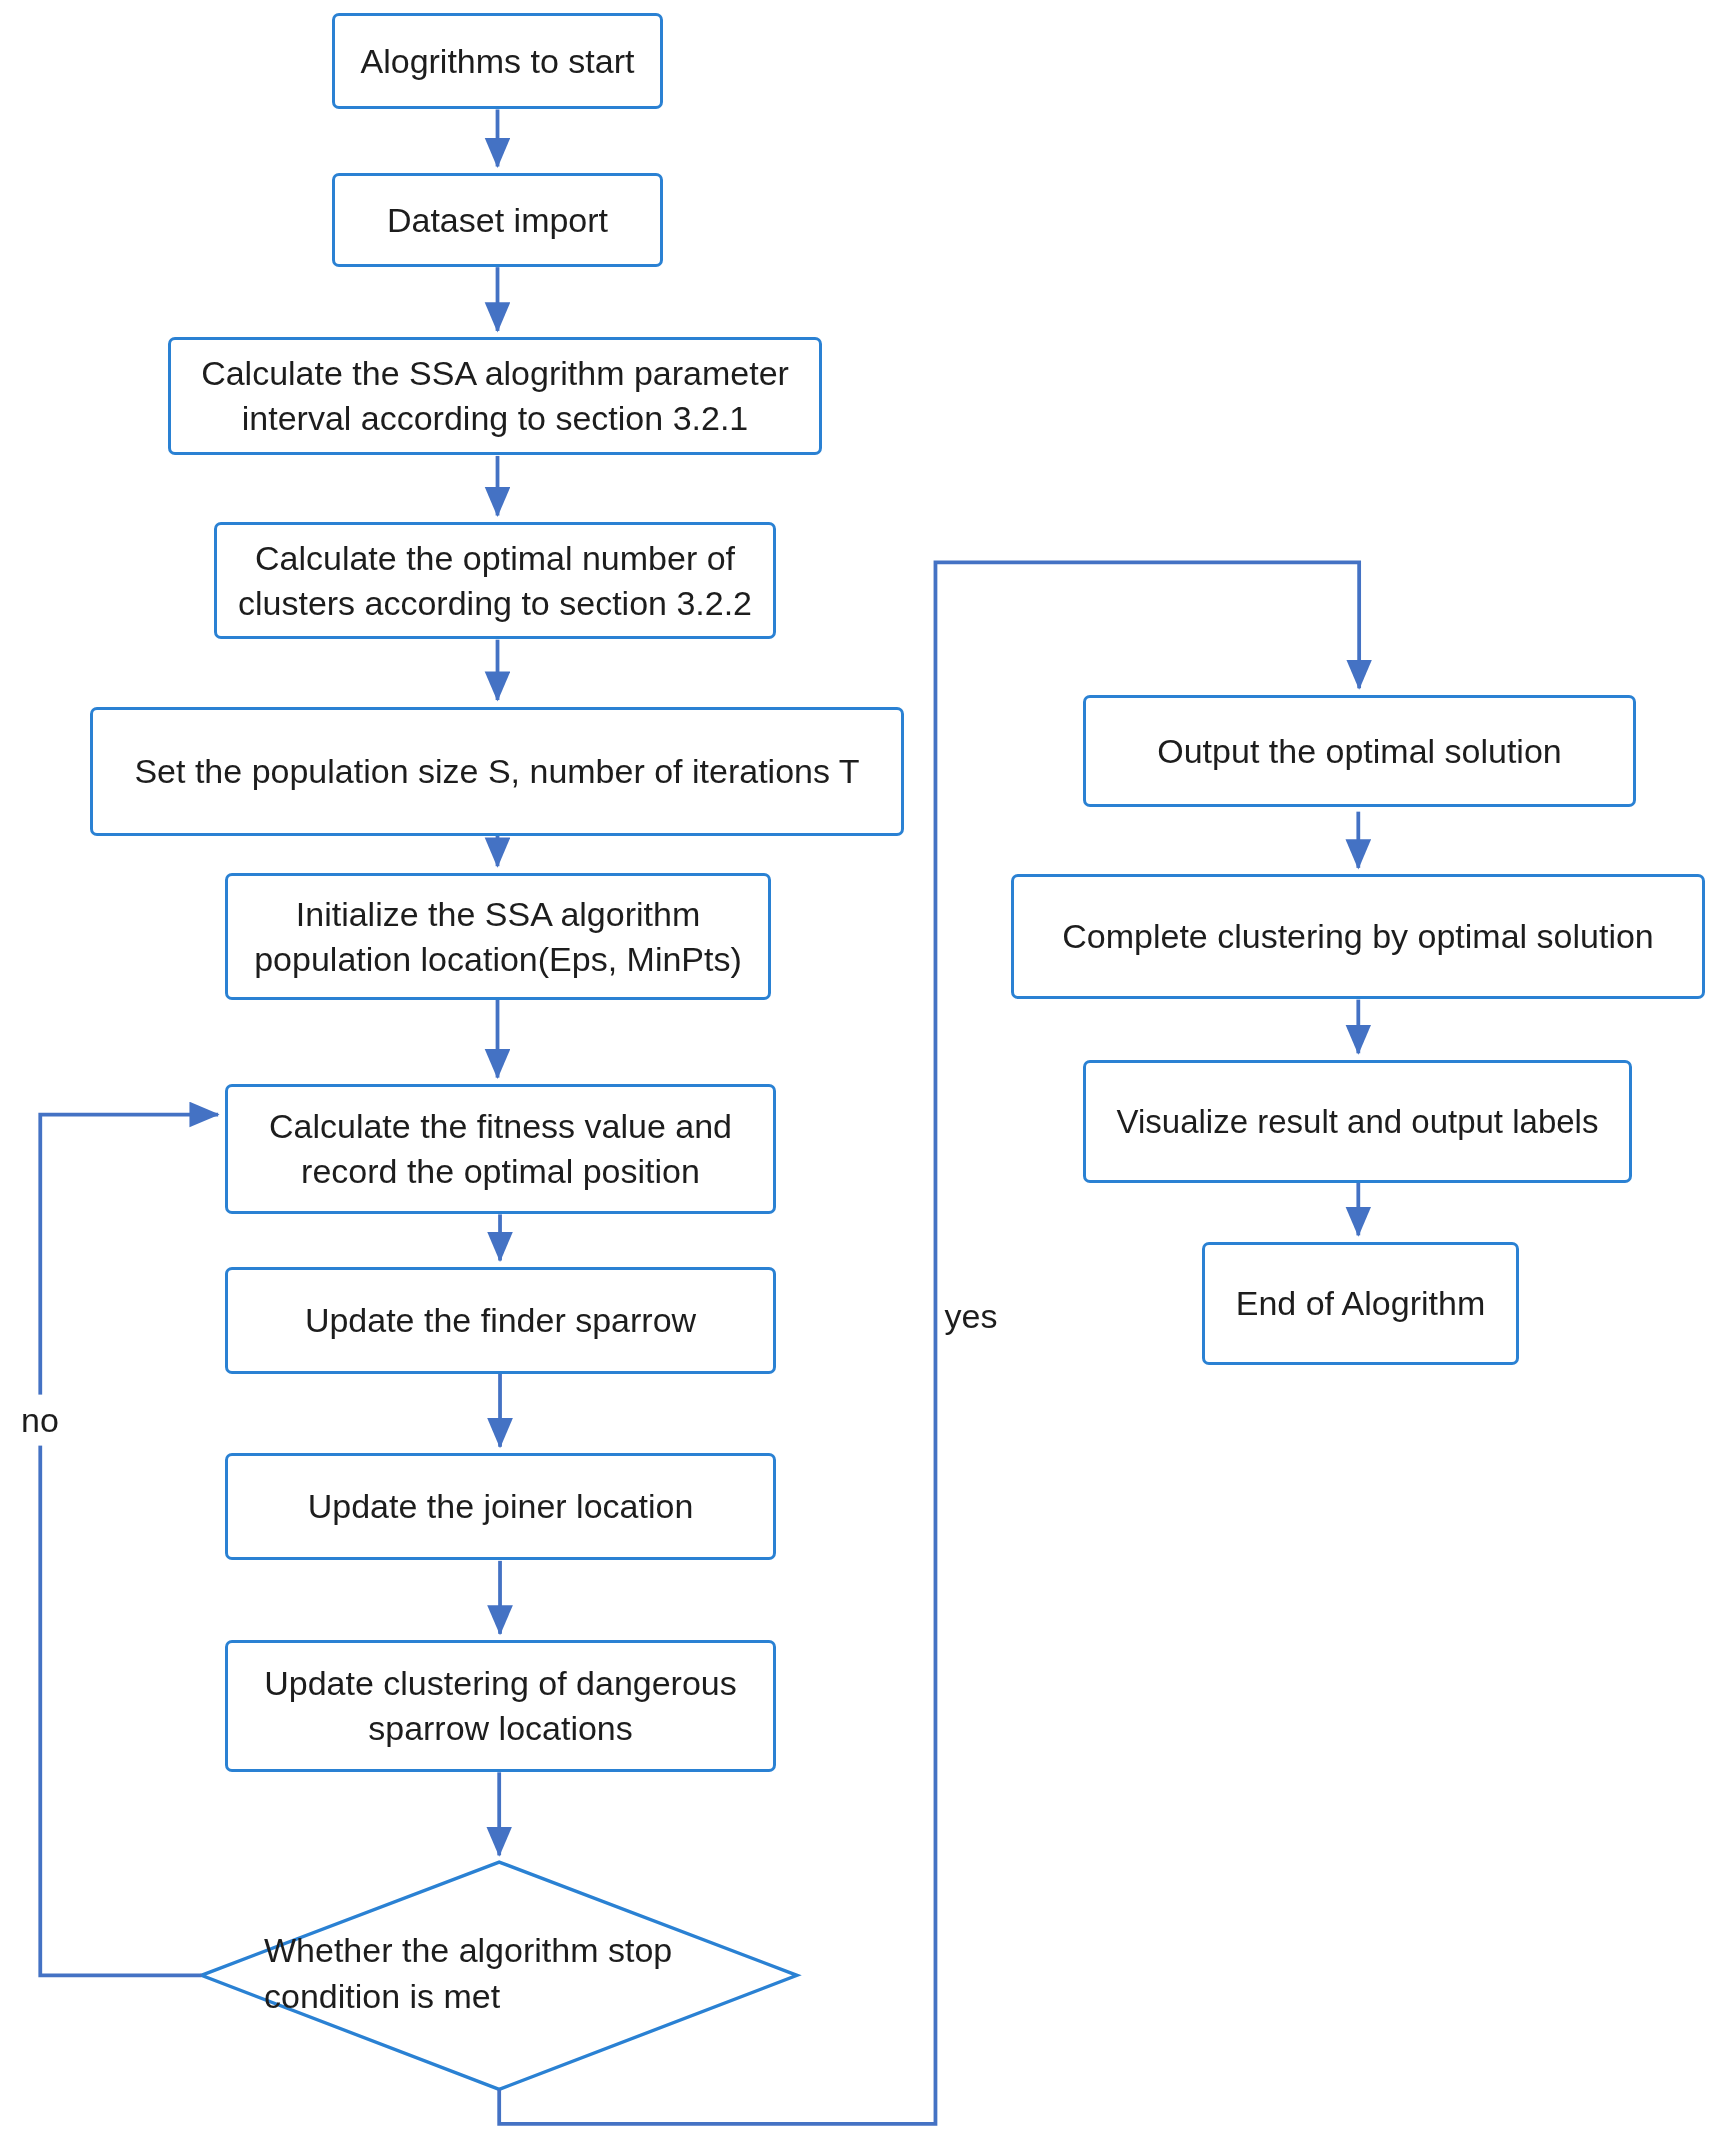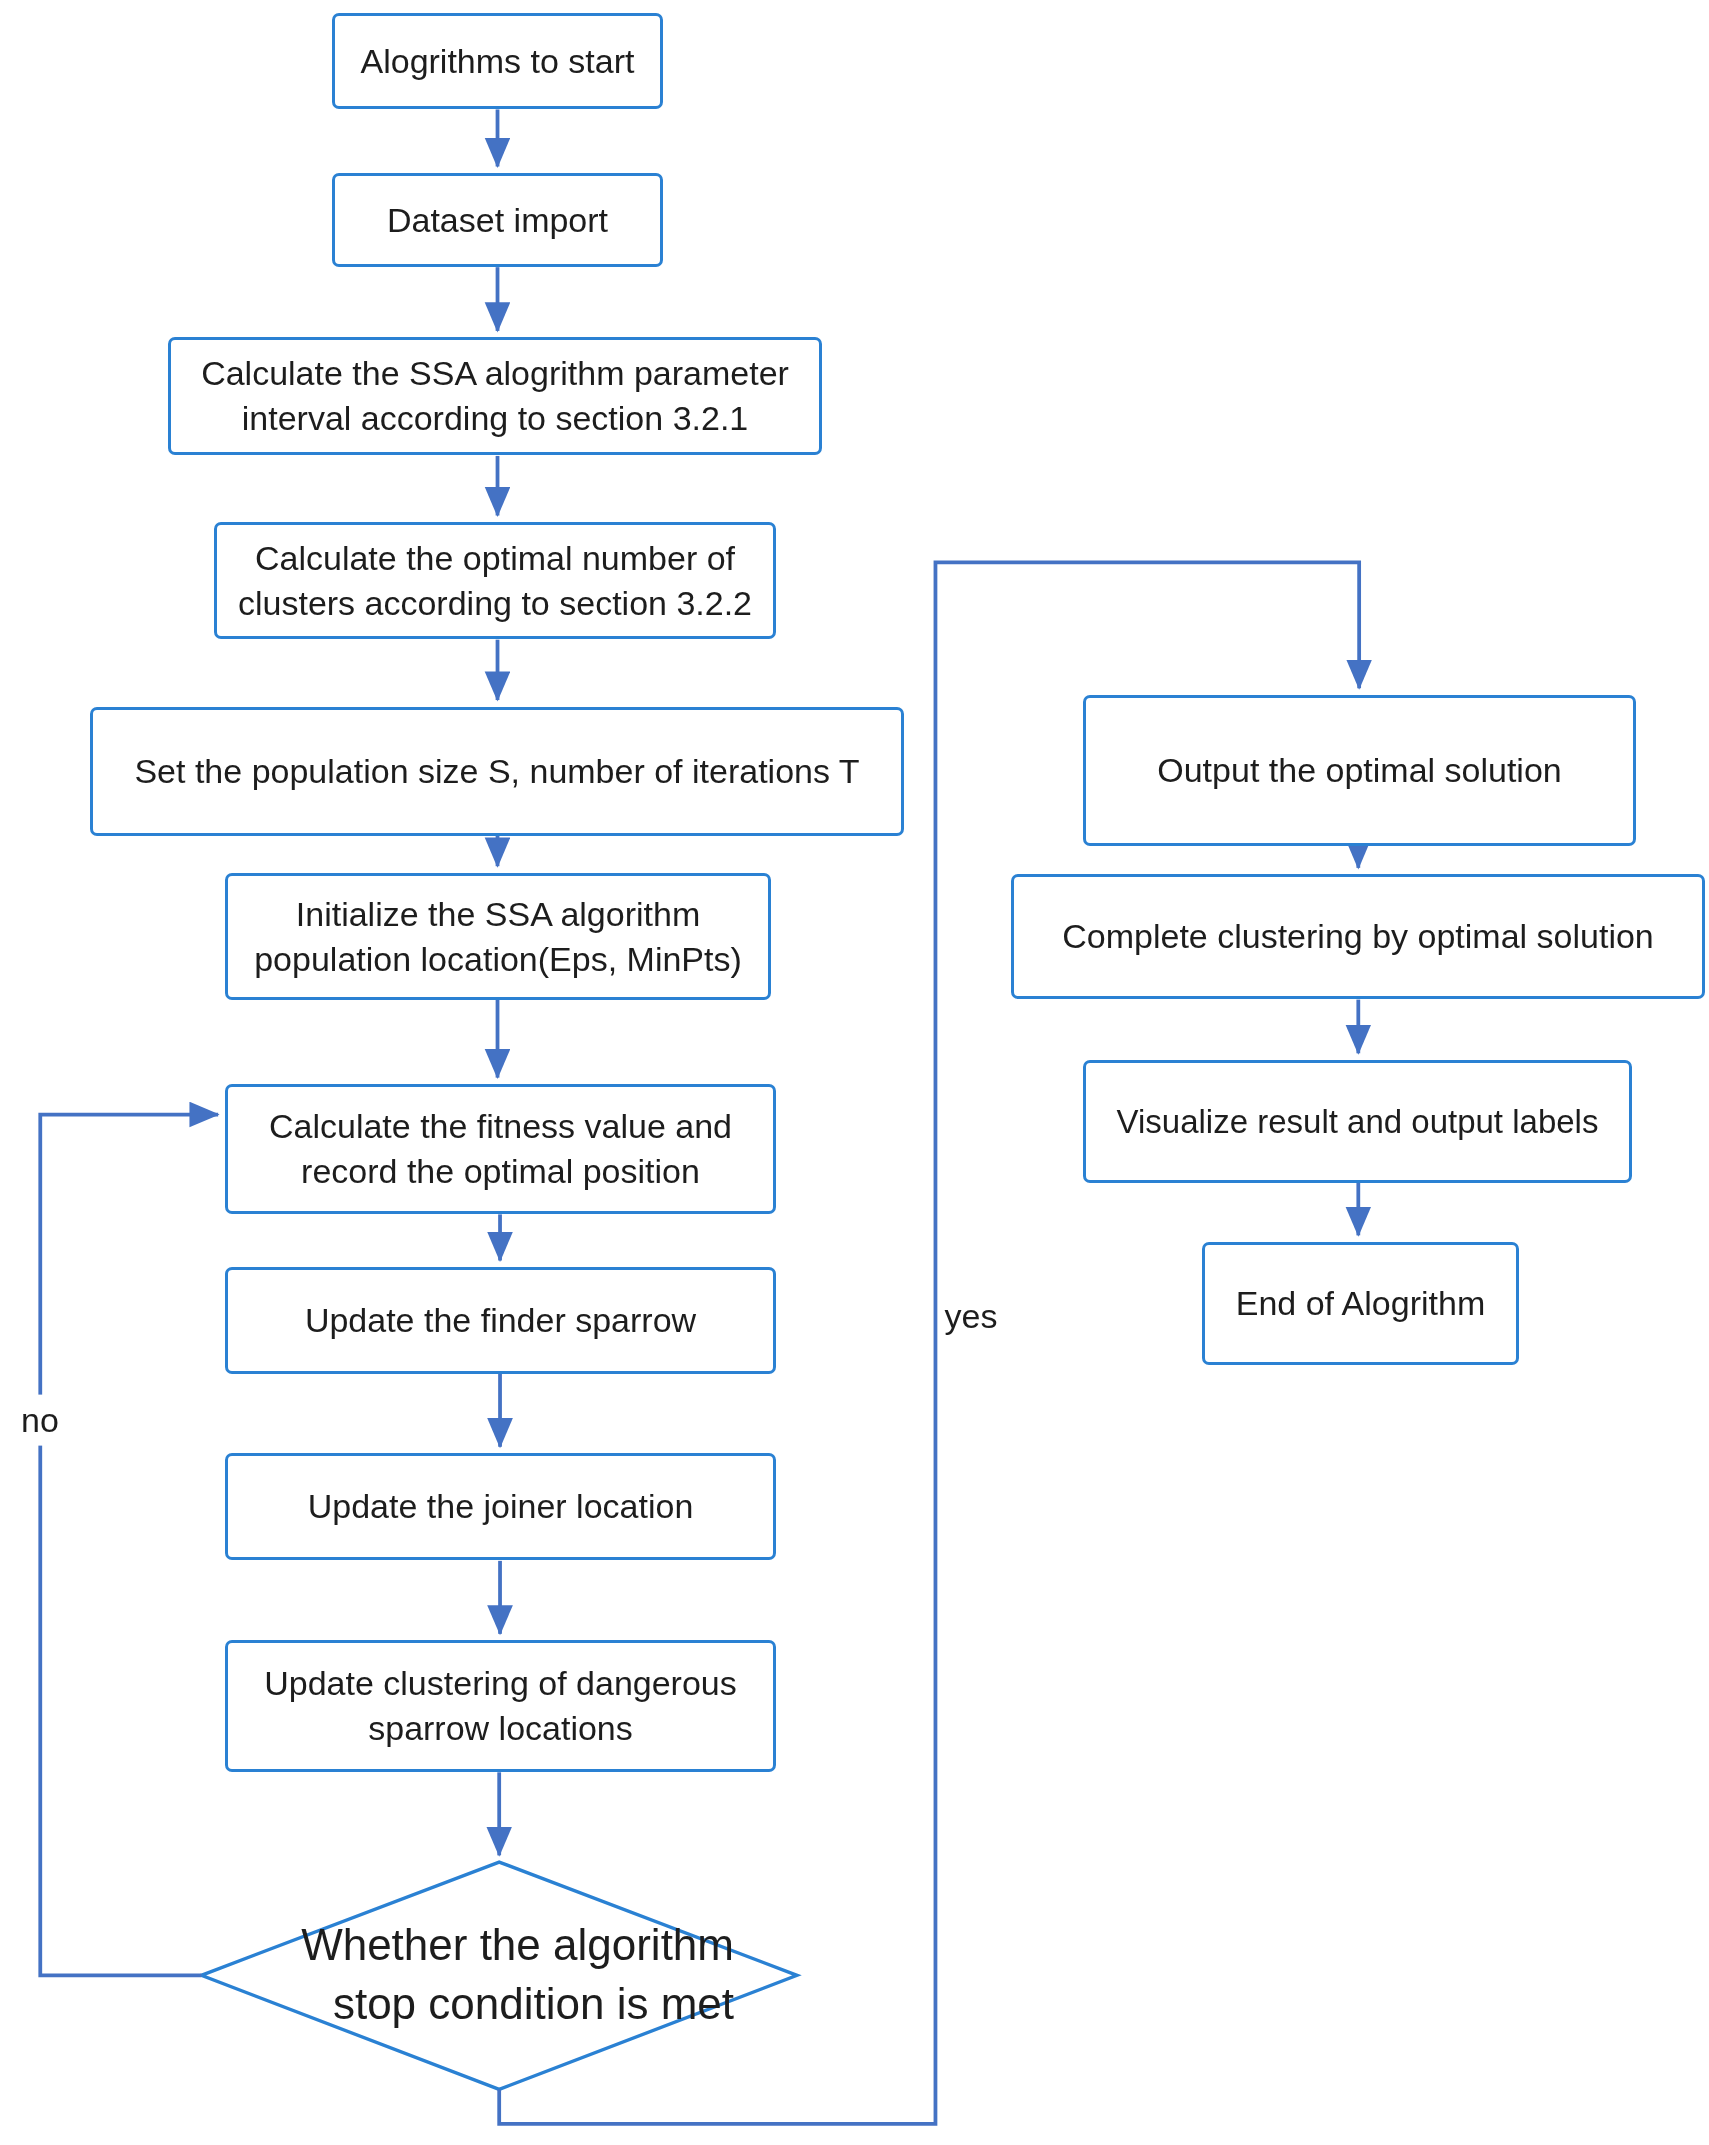--- a/index.html
+++ b/index.html
@@ -43,23 +43,23 @@
     font-size:34px;
     line-height:1.32;
     padding:5px 15px;
   }
   .node.nowrap{white-space:nowrap;}
   .diamond-label{
     position:absolute;
     display:flex;
     align-items:center;
     justify-content:center;
-    text-align:right;
+    text-align:left;
     color:var(--text);
-    font-size:44px;
+    font-size:34px;
     line-height:1.35;
     background:transparent;
   }
   .edge-label{
     position:absolute;
     transform:translate(-50%,-50%);
     background:#ffffff;
     color:var(--text);
     font-size:34px;
     line-height:1;
@@ -70,21 +70,21 @@
   #n-start              {left:332px; top:13.4px;   width:331px; height:96px;}
   #n-dataset-import     {left:332px; top:173px;  width:331px; height:94px;}
   #n-calc-param         {left:168px; top:337px;  width:654px; height:118px;}
   #n-calc-clusters      {left:214px; top:522px;  width:562px; height:117px;}
   #n-set-population     {left:90px; top:707px;  width:814px; height:129px;}
   #n-init-population    {left:225px; top:873px; width:546px; height:127px;}
   #n-calc-fitness       {left:225px; top:1084px; width:551px; height:130px;}
   #n-update-finder      {left:225px; top:1267px; width:551px; height:107px;}
   #n-update-joiner      {left:225px; top:1453px; width:551px; height:107px;}
   #n-update-awareness   {left:225px; top:1640px; width:551px; height:132px;}
-  #n-output-solution    {left:1083px;top:695px;  width:553px; height:151px;}
+  #n-output-solution    {left:1083px;top:695px;  width:553px; height:112px;}
   #n-complete-clustering{left:1011px;top:874px; width:694px; height:125px;}
   #n-visualize-result   {left:1083px;top:1060px; width:549px; height:123px; font-size:33px;}
   #n-end                {left:1202px;top:1242px; width:317px; height:123px;}
   #n-stop-condition-label{left:264px;top:1869px; width:470px; height:210px;}
   #lbl-yes{left:971px;top:1316px;}
   #lbl-no {left:40px;  top:1420px;}
 </style>
 </head>
 <body>
 

